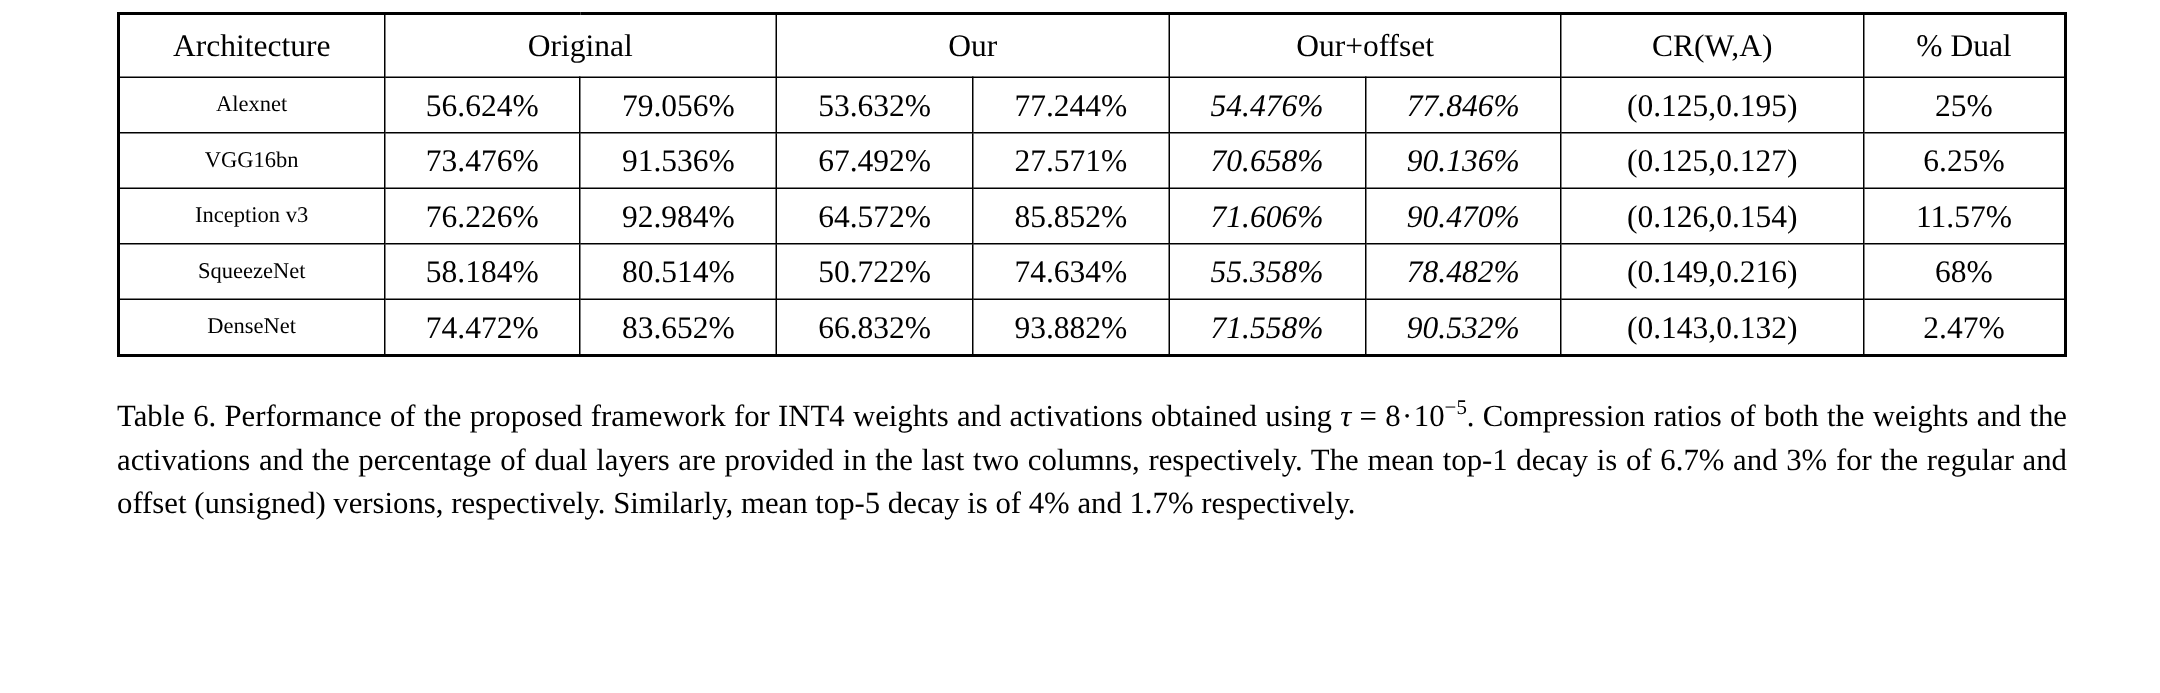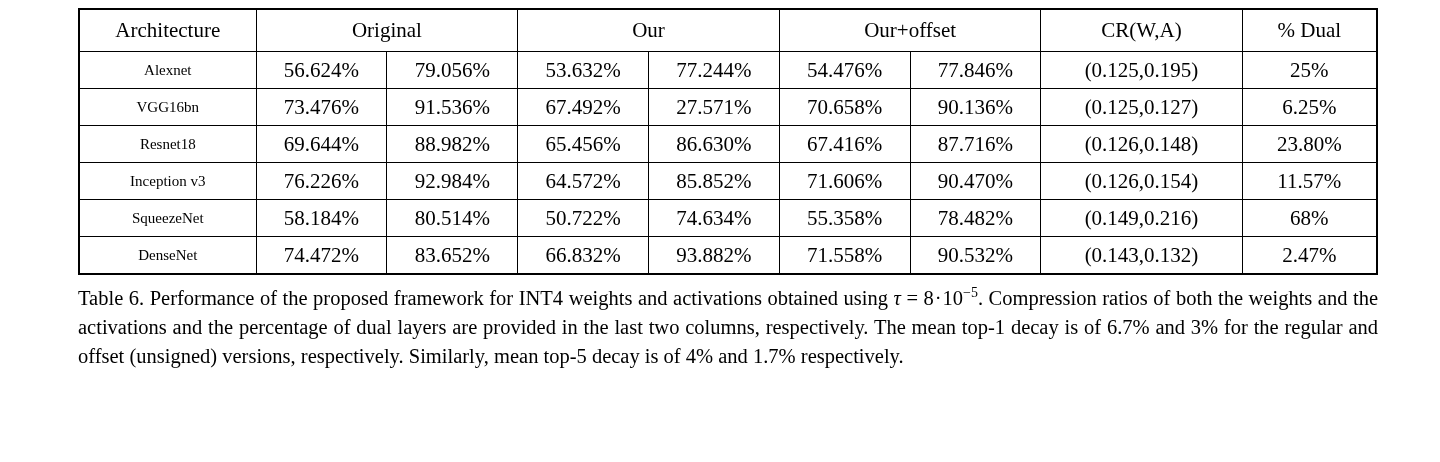--- a/index.html
+++ b/index.html
@@ -51,29 +51,30 @@
     height: 32px;
   }
   .hdr-row th {
     border-bottom: 2px solid #000;
   }
   .arch-cell {
     font-size: 15px;
   }
   .bold {
     font-weight: bold;
+    font-style: italic;
   }
   col.c-arch { width: 176px; }
   col.c-num  { width: 130px; }
   col.c-cr   { width: 200px; }
   col.c-dual { width: 134px; }
 
   .caption {
     width: 1300px;
-    margin: 8px auto 0 auto;
+    margin: 25px auto 0 auto;
     font-size: 20.5px;
     line-height: 1.42;
     text-align: justify;
     text-justify: inter-word;
   }
   .mathit { font-style: italic; font-family: "Liberation Serif", serif; }
   .sup { font-size: 0.68em; vertical-align: super; }
   .mdot { padding: 0 1px; }
 </style>
 </head>
@@ -121,31 +122,20 @@
           <td>73.476%</td>
           <td>91.536%</td>
           <td>67.492%</td>
           <td>27.571%</td>
           <td class="bold">70.658%</td>
           <td class="bold">90.136%</td>
           <td>(0.125,0.127)</td>
           <td>6.25%</td>
         </tr>
         <tr>
-          <td class="arch-cell">Resnet18</td>
-          <td>69.644%</td>
-          <td>88.982%</td>
-          <td>65.456%</td>
-          <td>86.630%</td>
-          <td class="bold">67.416%</td>
-          <td class="bold">87.716%</td>
-          <td>(0.126,0.148)</td>
-          <td>23.80%</td>
-        </tr>
-        <tr>
           <td class="arch-cell">Inception v3</td>
           <td>76.226%</td>
           <td>92.984%</td>
           <td>64.572%</td>
           <td>85.852%</td>
           <td class="bold">71.606%</td>
           <td class="bold">90.470%</td>
           <td>(0.126,0.154)</td>
           <td>11.57%</td>
         </tr>

